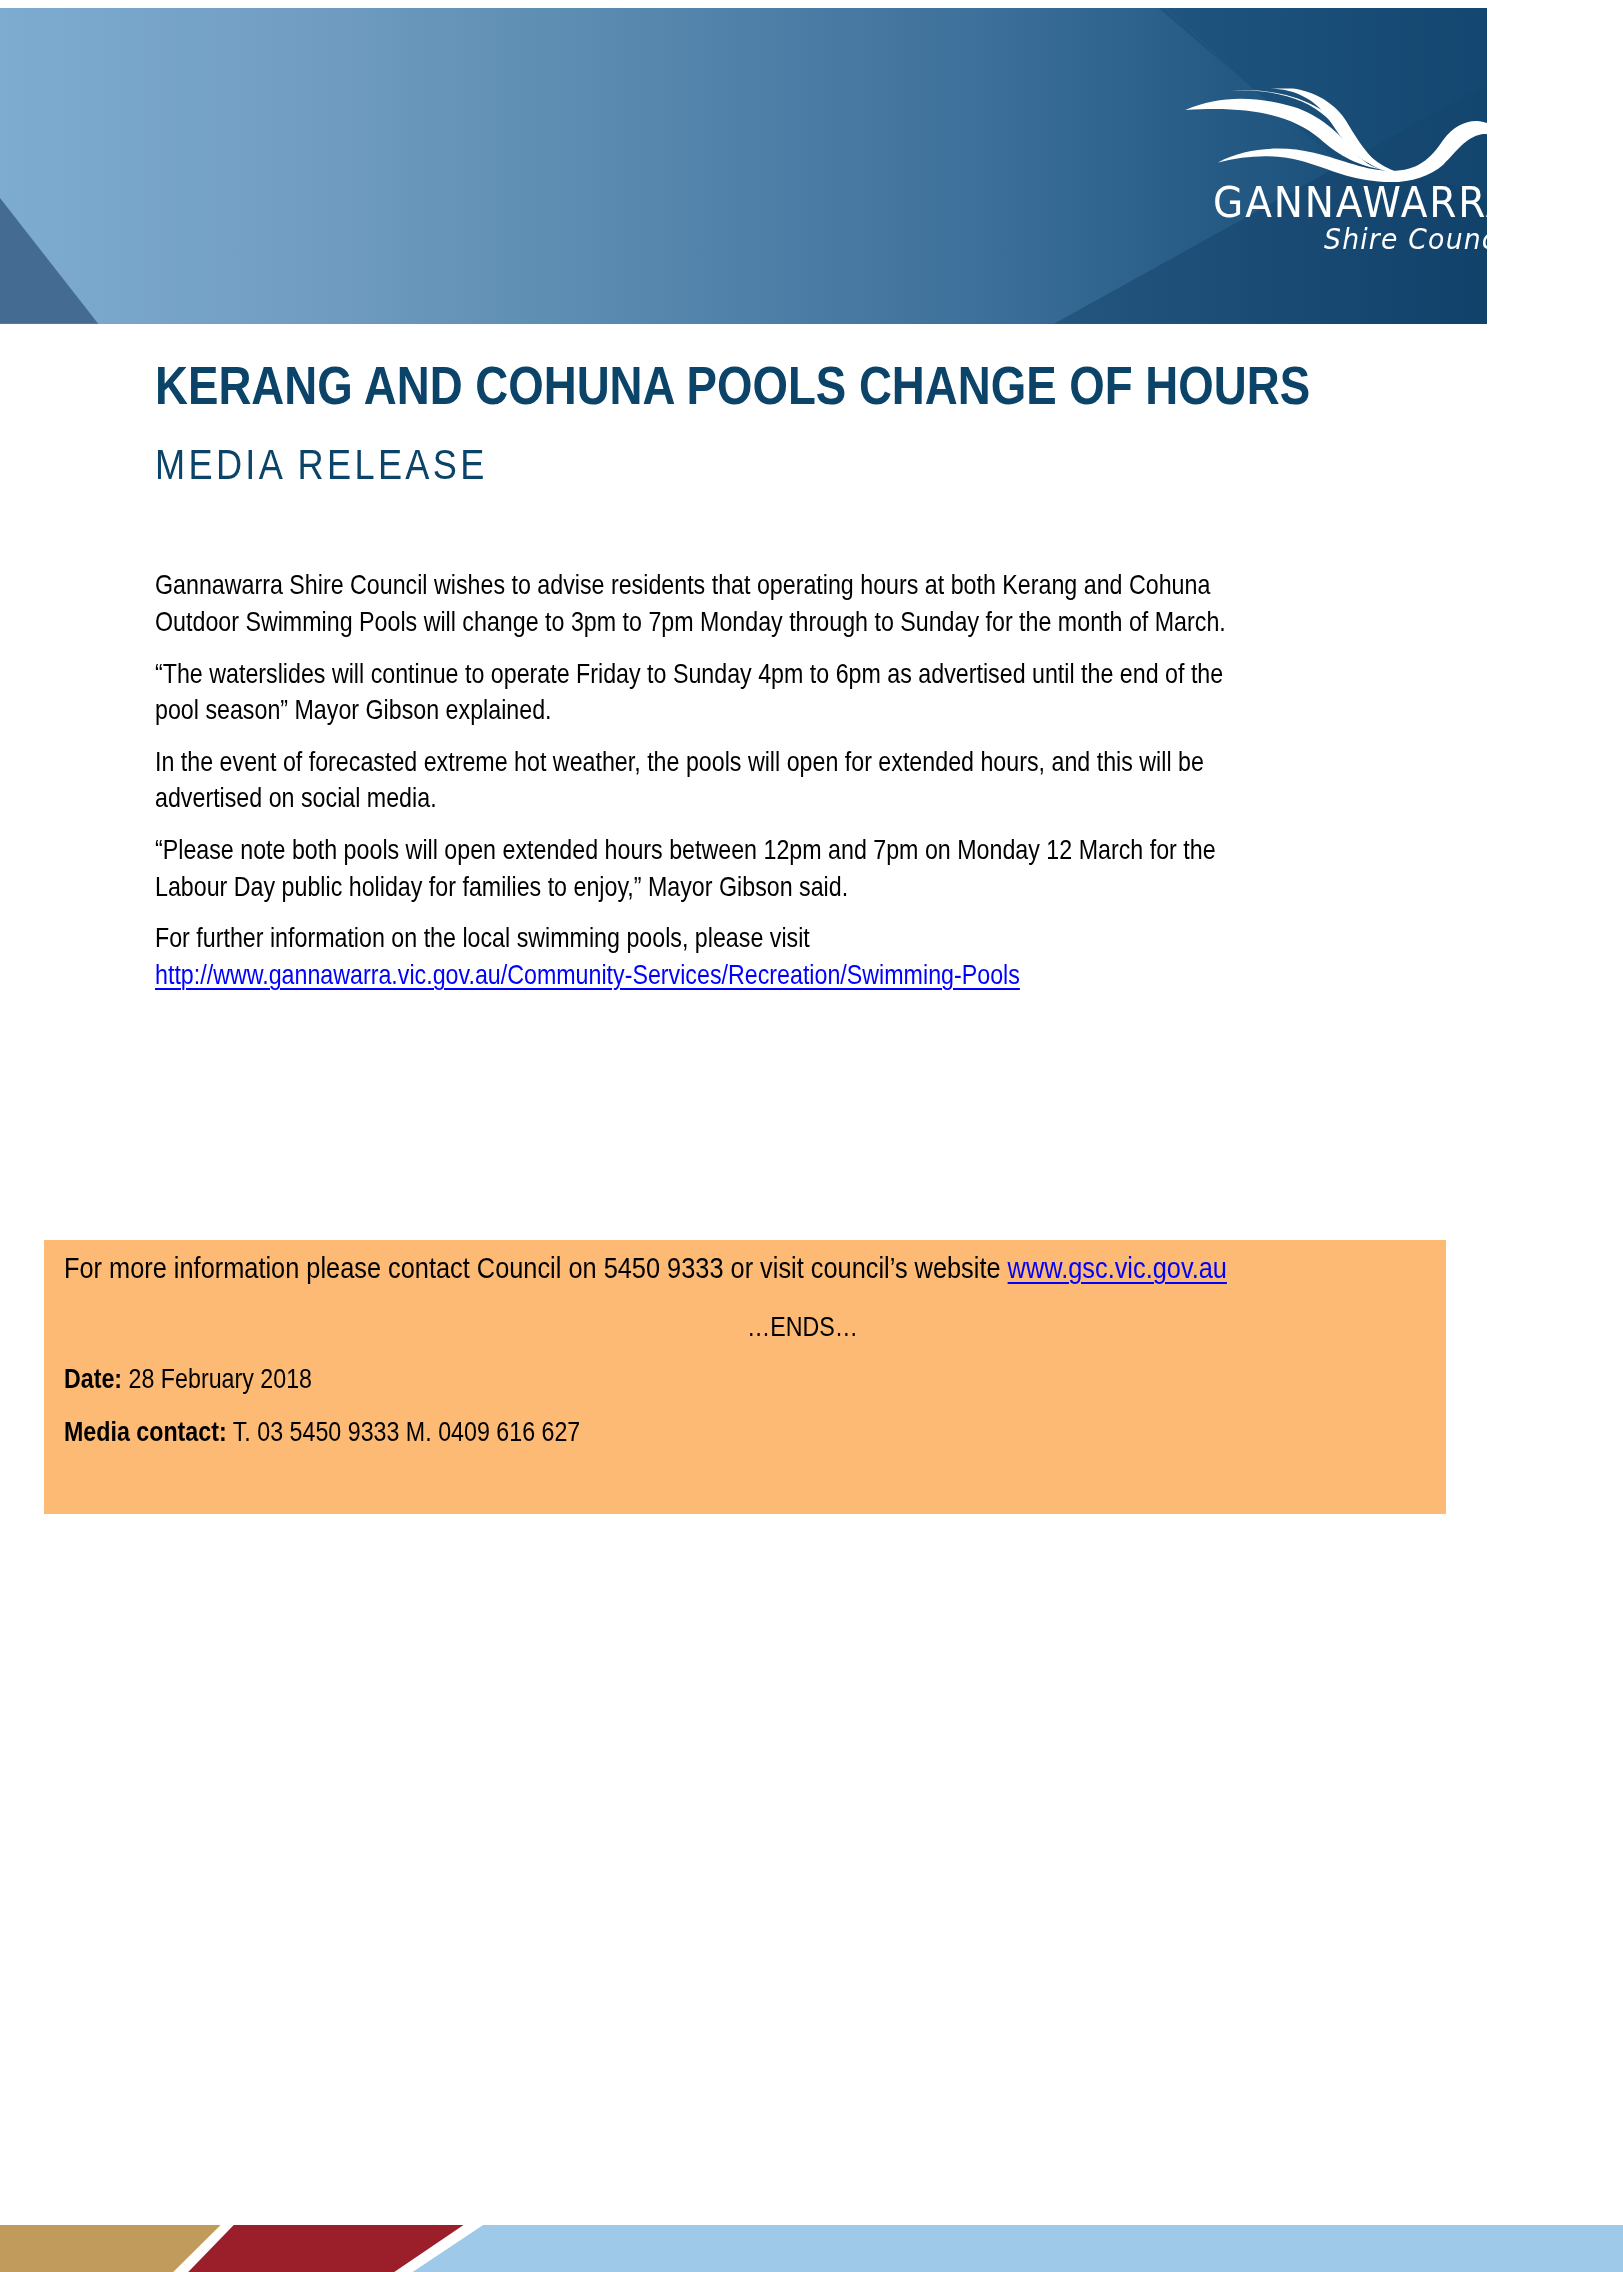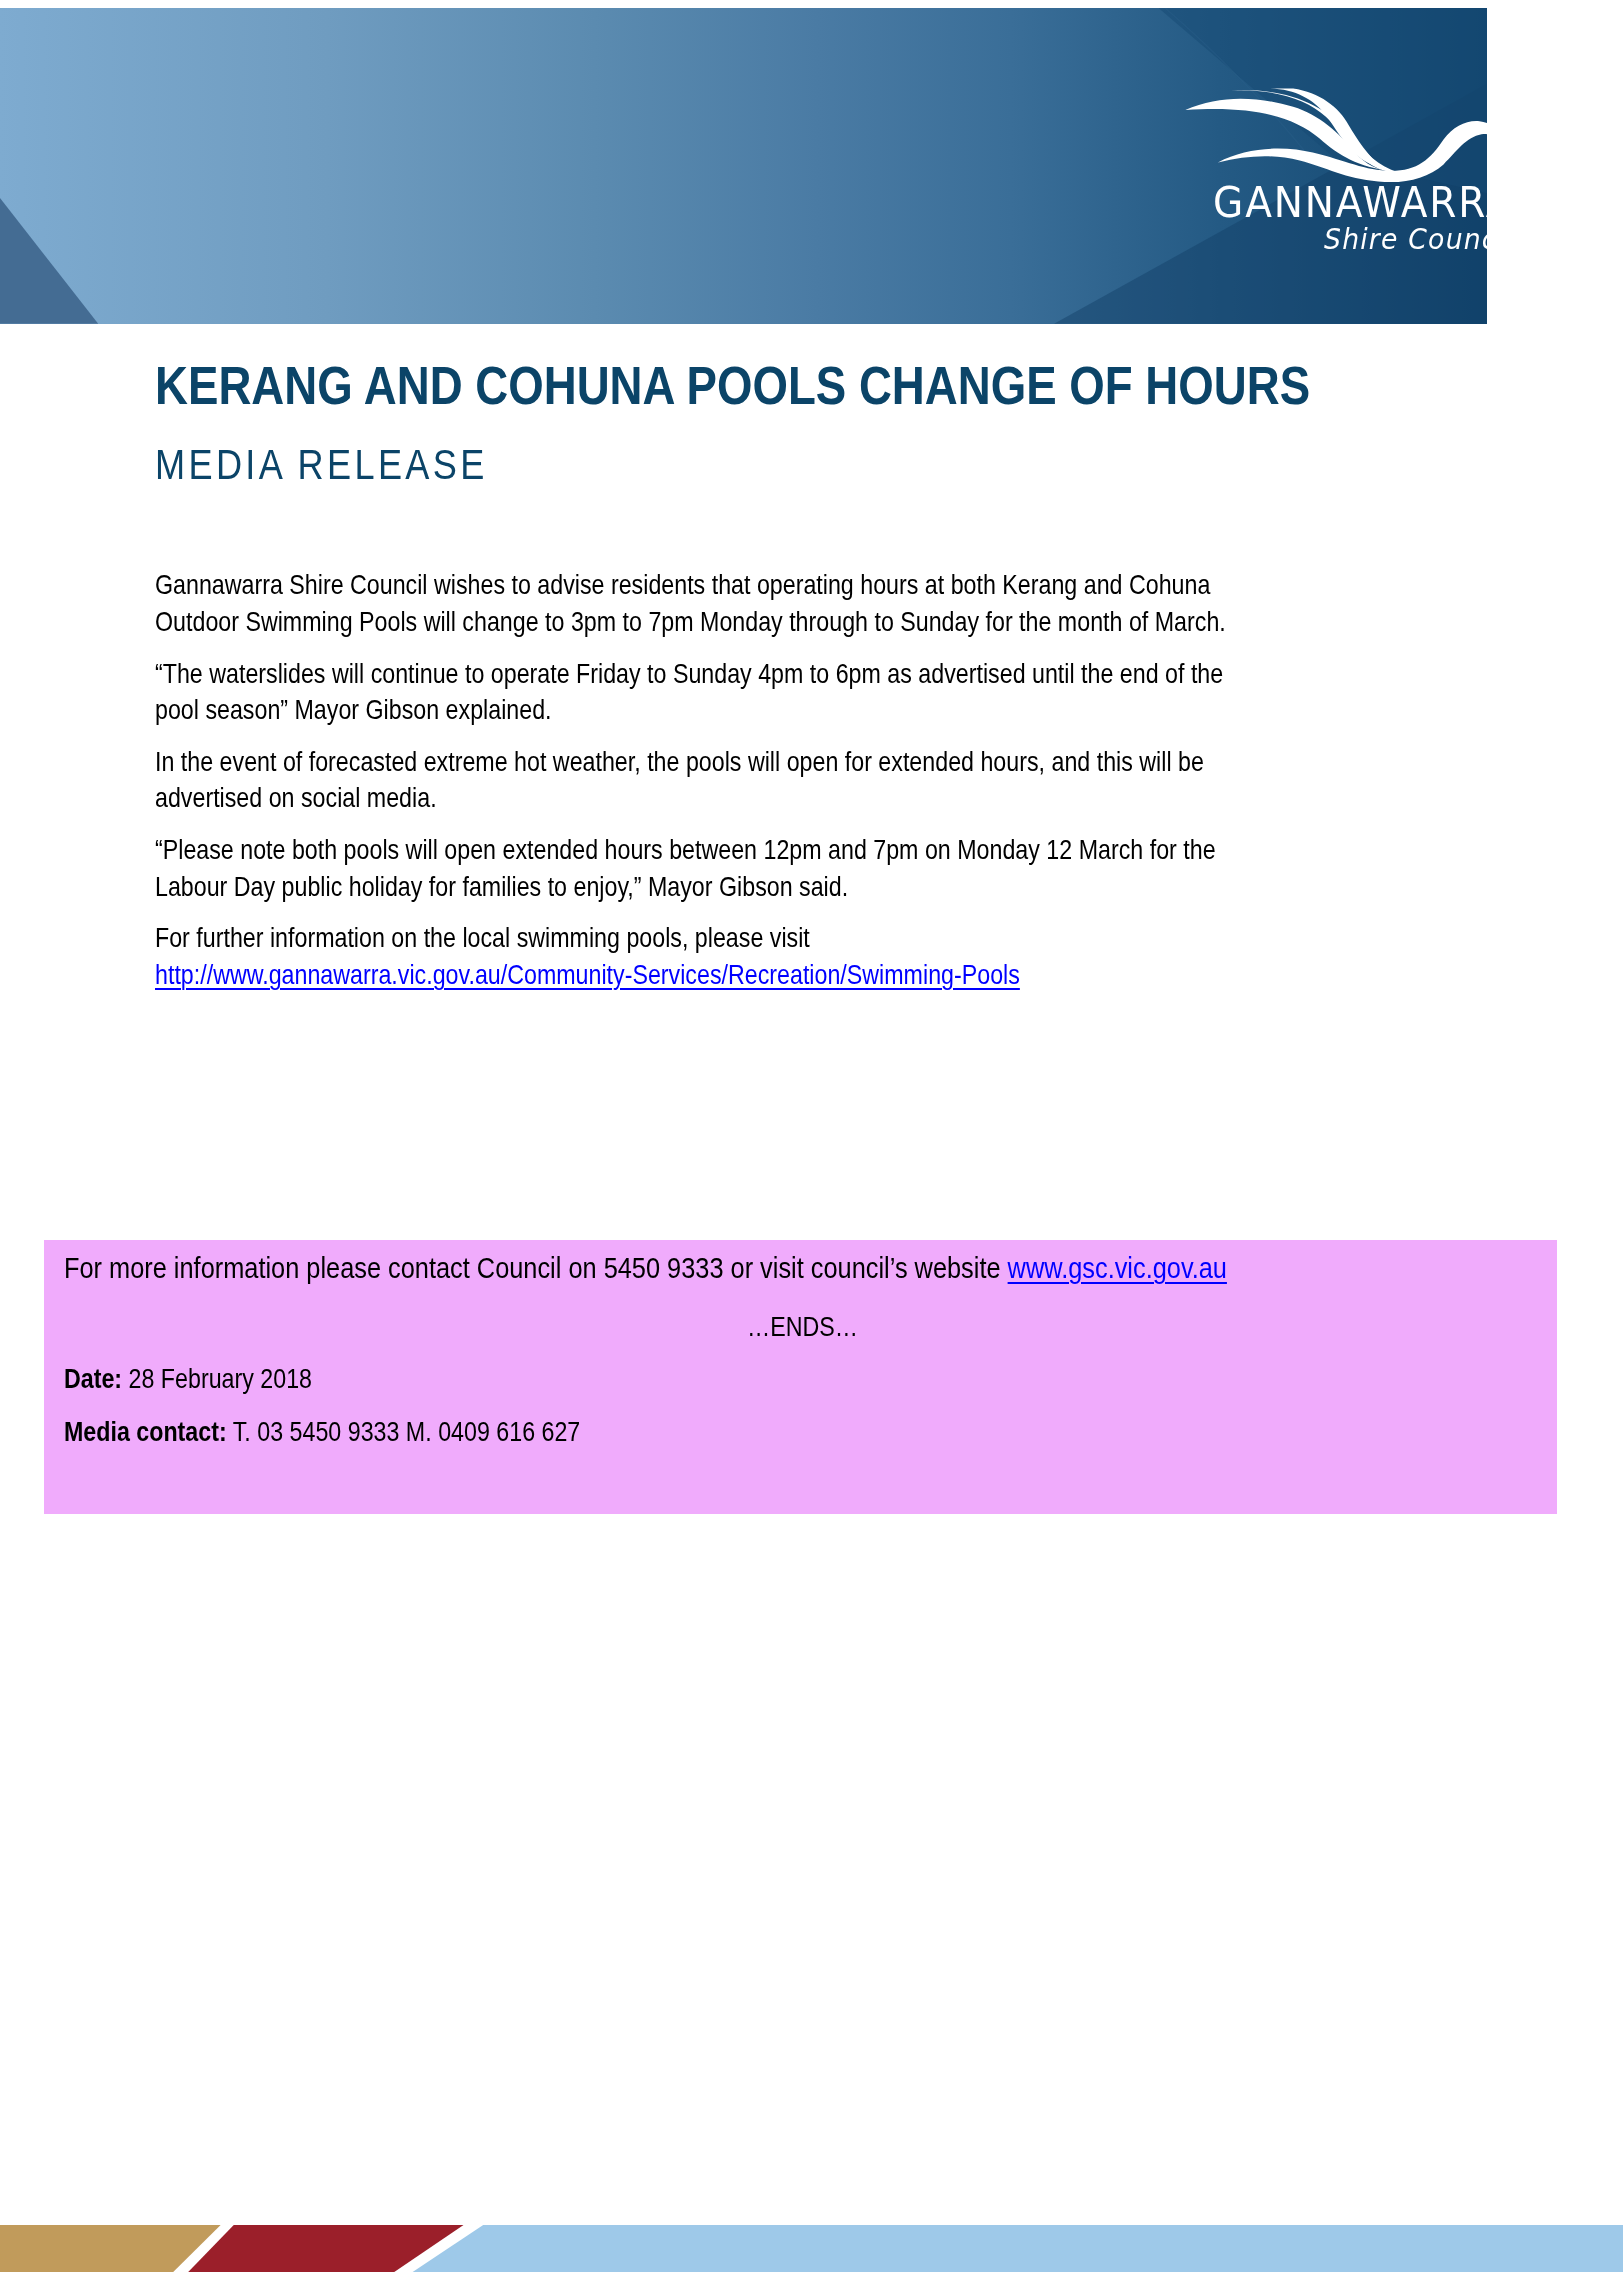--- a/index.html
+++ b/index.html
@@ -23,21 +23,21 @@
       color:#0b4468; white-space:nowrap; transform-origin:left top; transform:scaleX(0.845); margin:0; }
     .subtitle { position:absolute; left:155px; top:440px; font-size:42px; line-height:50px; font-weight:normal;
       color:#0b4468; white-space:nowrap; letter-spacing:3.9px; transform-origin:left top; transform:scaleX(0.86); margin:0; }
 
     
     .body-line { position:absolute; left:155px; font-size:27.5px; line-height:37px; white-space:nowrap;
       transform-origin:left top; }
     .link { color:#0000ff; text-decoration:underline; text-decoration-thickness:2px; text-underline-offset:3.9px; }
 
     
-    .contact-box { position:absolute; left:44px; top:1240px; width:1513px; height:274px; background:#f0abfc; }
+    .contact-box { position:absolute; left:44px; top:1240px; width:1402px; height:274px; background:#fdba74; }
     .cb-line { position:absolute; left:20px; white-space:nowrap; transform-origin:left top; line-height:37px; }
     .cb-more { top:9.2px; font-size:30px; }
     .cb-ends { top:68px; font-size:27.5px; left:703px; }
     .cb-date { top:120px; font-size:27.5px; }
     .cb-media { top:173px; font-size:27.5px; }
     .bold { font-weight:bold; }
 
     
     .footer-band { position:absolute; left:0; top:2225px; width:1623px; height:48px; }
   </style>

